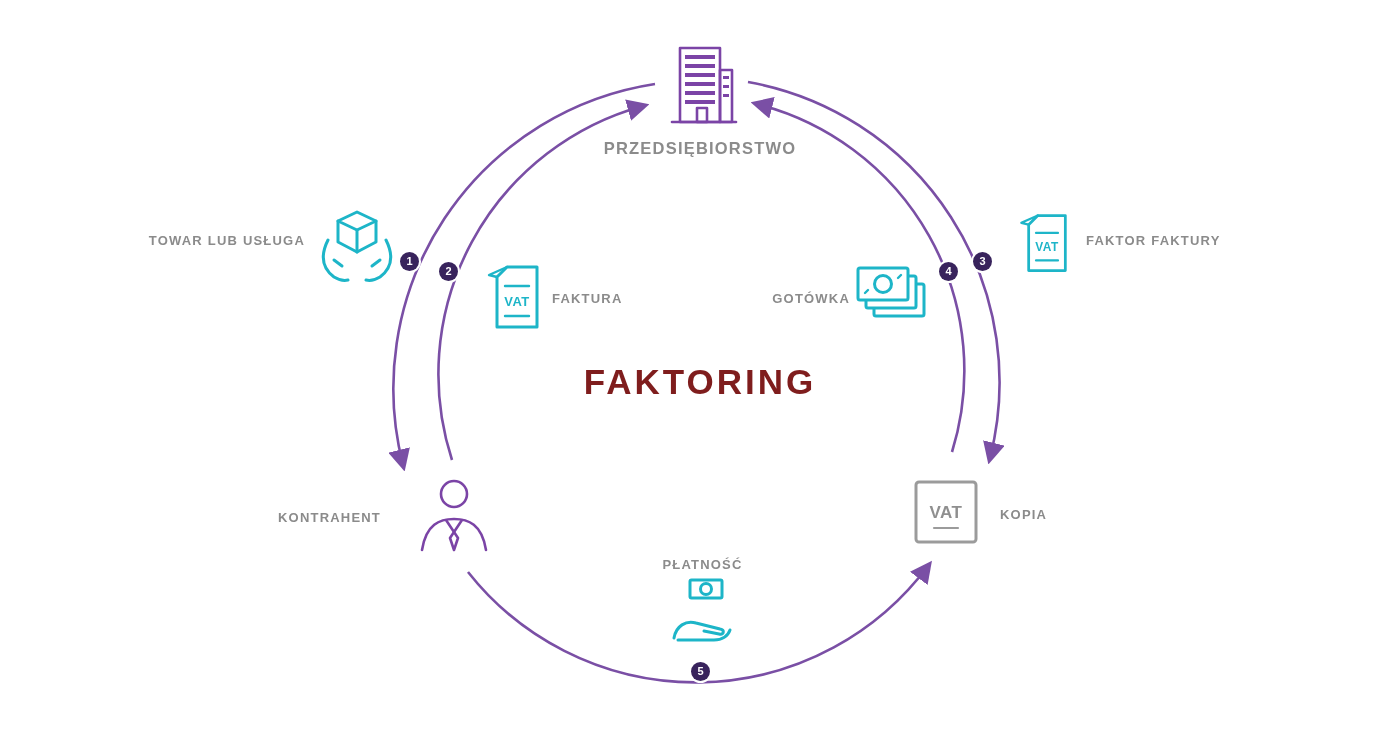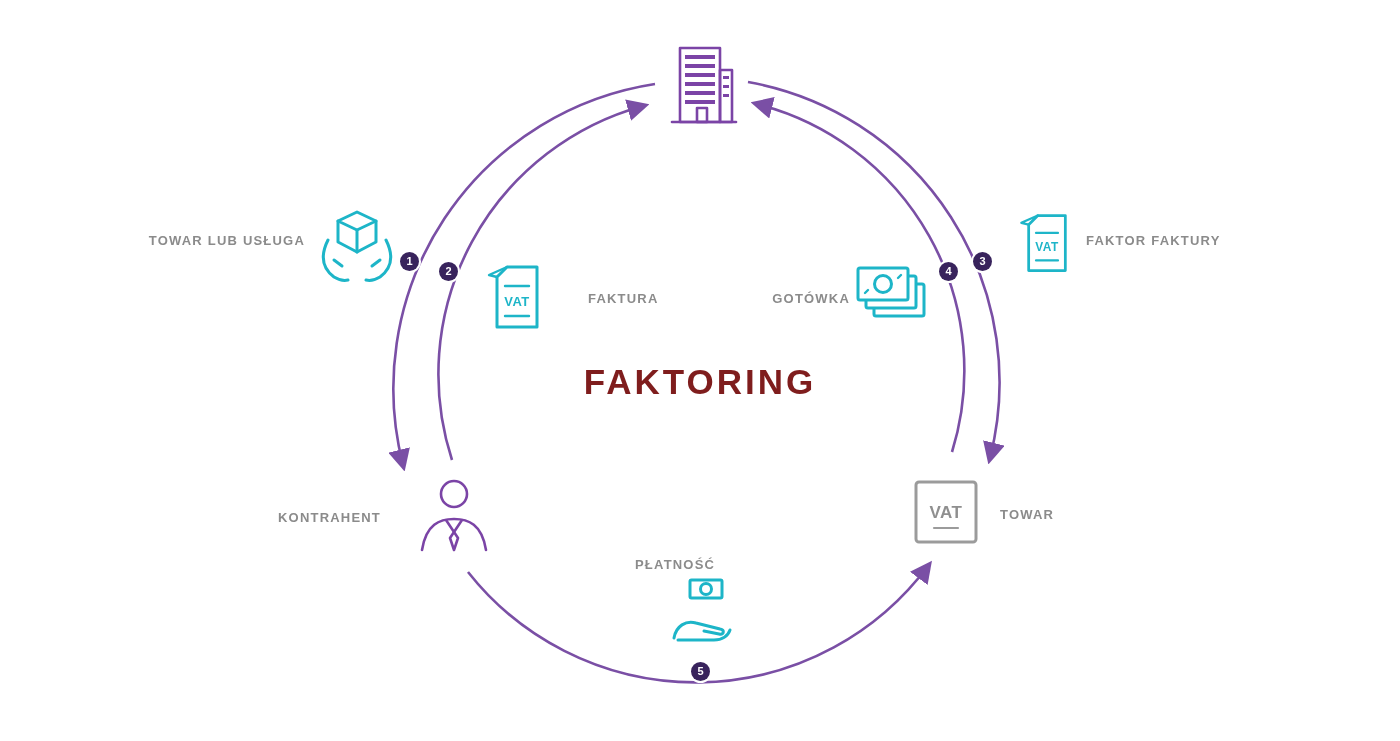--- a/index.html
+++ b/index.html
@@ -60,39 +60,40 @@
       <rect x="21" y="20" width="30" height="4"></rect>
       <rect x="21" y="29" width="30" height="4"></rect>
       <rect x="21" y="38" width="30" height="4"></rect>
       <rect x="21" y="47" width="30" height="4"></rect>
       <rect x="21" y="56" width="30" height="4"></rect>
       <rect x="59" y="32" width="6" height="3"></rect>
       <rect x="59" y="41" width="6" height="3"></rect>
       <rect x="59" y="50" width="6" height="3"></rect>
     </g>
   </svg>
+  <div class="label" style="left:555px;top:139px;width:290px;text-align:center;font-size:16.5px;">PRZEDSIĘBIORSTWO</div>
 
   <svg style="left:414px;top:474px;" width="80" height="84" viewBox="0 0 80 84">
     <g class="icon-stroke-purple">
       <circle cx="40" cy="20" r="13"></circle>
       <path d="M8 76 C12 50 26 45 40 45 C54 45 68 50 72 76"></path>
       <path d="M32 46 L40 58 L48 46"></path>
       <path d="M40 58 L36 64 L40 76 L44 64 Z"></path>
     </g>
   </svg>
   <div class="label" style="left:278px;top:510px;width:125px;">KONTRAHENT</div>
 
   <svg style="left:910px;top:476px;" width="72" height="72" viewBox="0 0 72 72">
     <g class="icon-stroke-gray">
       <rect x="6" y="6" width="60" height="60" rx="3" fill="#ffffff"></rect>
       <line x1="24" y1="52" x2="48" y2="52" stroke-width="2.2"></line>
     </g>
     <text x="36" y="42" text-anchor="middle" class="vat-text-gray">VAT</text>
   </svg>
-  <div class="label" style="left:1000px;top:507px;width:90px;">TOWAR</div>
+  <div class="label" style="left:1000px;top:507px;width:90px;">KOPIA</div>
 
   <svg style="left:314px;top:208px;" width="86" height="76" viewBox="0 0 86 76">
     <g class="icon-stroke-teal">
       <path d="M43 4 L62 13 L43 22 L24 13 Z"></path>
       <path d="M24 13 V34 L43 44 L62 34 V13"></path>
       <path d="M43 22 V44"></path>
       <path d="M14 32 C6 48 8 60 20 69 C25 72 30 73 34 72"></path>
       <path d="M20 52 L28 58"></path>
       <path d="M72 32 C80 48 78 60 66 69 C61 72 56 73 52 72"></path>
       <path d="M66 52 L58 58"></path>
@@ -103,21 +104,21 @@
 
   <svg style="left:478px;top:262px;" width="78" height="70" viewBox="0 0 72 70">
     <g class="icon-stroke-teal">
       <path d="M26 5 H56 V65 H16 V15 Z"></path>
       <path d="M26 5 L8 13 L16 15" stroke-width="2.4"></path>
       <line x1="24" y1="24" x2="48" y2="24" stroke-width="2.4"></line>
       <line x1="24" y1="54" x2="48" y2="54" stroke-width="2.4"></line>
     </g>
     <text x="36" y="44" text-anchor="middle" class="vat-text-teal">VAT</text>
   </svg>
-  <div class="label" style="left:552px;top:291px;width:120px;margin-left:36px;">FAKTURA</div>
+  <div class="label" style="left:552px;top:291px;width:120px;">FAKTURA</div>
   <div class="badge" style="left:439px;top:262px;">2</div>
 
   <svg style="left:1014px;top:208px;" width="66" height="70" viewBox="0 0 72 70">
     <g class="icon-stroke-teal">
       <path d="M26 5 H56 V65 H16 V15 Z"></path>
       <path d="M26 5 L8 13 L16 15" stroke-width="2.4"></path>
       <line x1="24" y1="24" x2="48" y2="24" stroke-width="2.4"></line>
       <line x1="24" y1="54" x2="48" y2="54" stroke-width="2.4"></line>
     </g>
     <text x="36" y="44" text-anchor="middle" class="vat-text-teal">VAT</text>
@@ -139,16 +140,16 @@
   <div class="badge" style="left:939px;top:262px;">4</div>
 
   <svg style="left:664px;top:576px;" width="82" height="68" viewBox="0 0 82 68">
     <g class="icon-stroke-teal">
       <rect x="26" y="4" width="32" height="18" rx="1.5"></rect>
       <circle cx="42" cy="13" r="5.5"></circle>
       <path d="M10 62 C12 50 22 44 32 47 L56 53 C61 54 60 59 55 58 L40 55"></path>
       <path d="M14 64 H50 C58 64 64 60 66 54"></path>
     </g>
   </svg>
-  <div class="label" style="left:635px;top:557px;width:135px;text-align:left;">PŁATNOŚĆ</div>
+  <div class="label" style="left:635px;top:557px;width:135px;text-align:center;">PŁATNOŚĆ</div>
   <div class="badge" style="left:691px;top:662px;">5</div>
 
 </div>
 
 </body></html>

